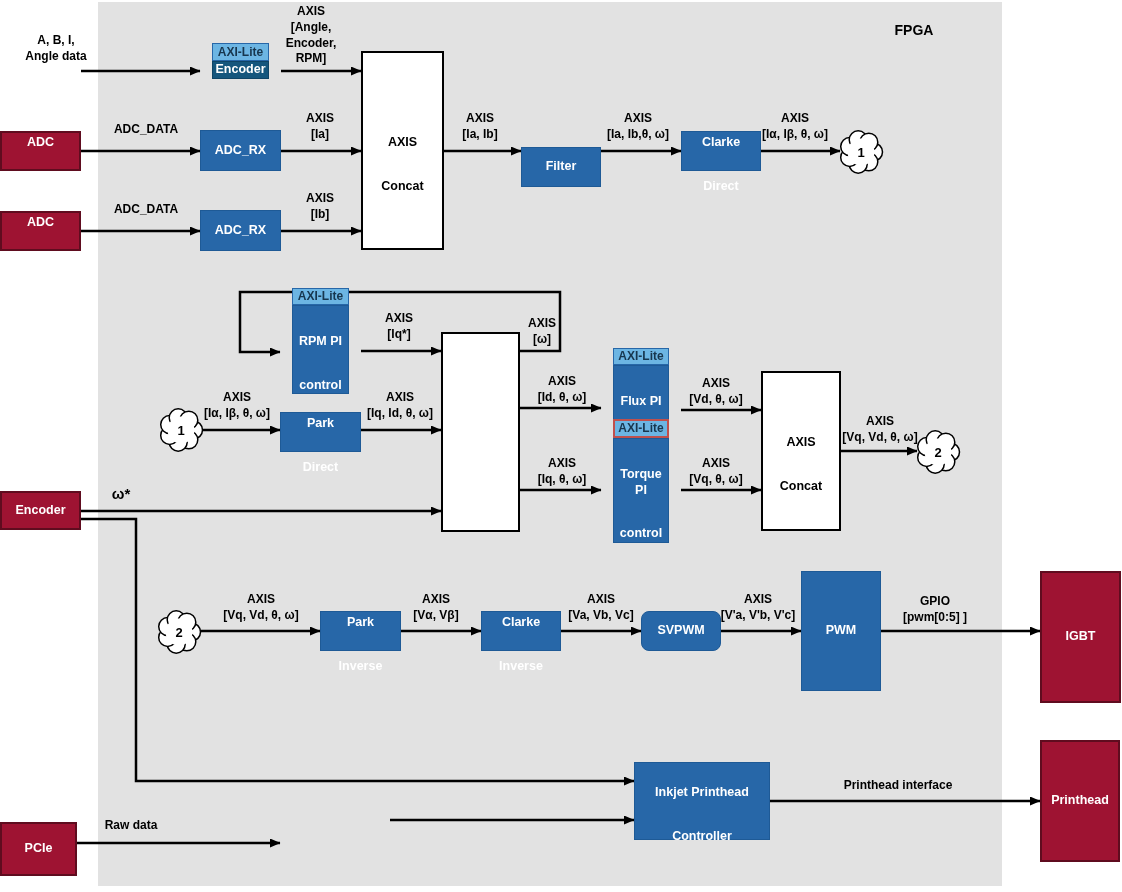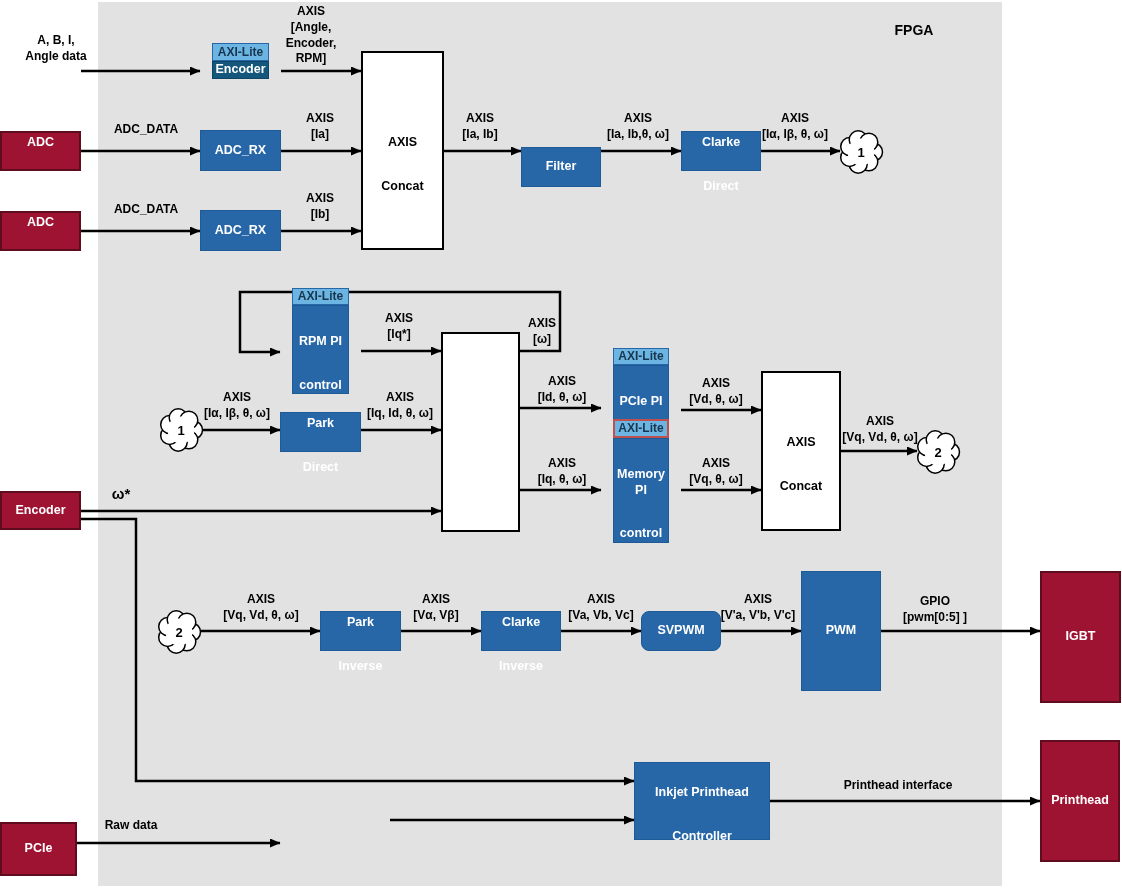--- a/index.html
+++ b/index.html
@@ -141,29 +141,29 @@
   <div class="blk blue" style="left:280px;top:412px;width:81px;height:40px;">
     <span>Park</span>
       <span>Direct</span>
   </div>
 
   <div class="blk wbox" style="left:441px;top:332px;width:79px;height:200px;"></div>
 
   <div class="blk wrap" style="left:601px;top:371px;width:80px;height:60px;">
     <div class="axi">AXI-Lite</div>
     <div class="body blue">
-      <span>PCIe PI</span>
+      <span>Flux PI</span>
         <span>control</span>
     </div>
   </div>
 
   <div class="blk wrap" style="left:601px;top:451px;width:80px;height:60px;">
     <div class="axi redborder">AXI-Lite</div>
     <div class="body blue">
-      <span>Memory PI</span>
+      <span>Torque PI</span>
         <span>control</span>
     </div>
   </div>
 
   <div class="blk wbox" style="left:761px;top:371px;width:80px;height:160px;">
     <span>AXIS</span>
       <span>Concat</span>
   </div>
 
   <div class="blk blue" style="left:320px;top:611px;width:81px;height:40px;">

